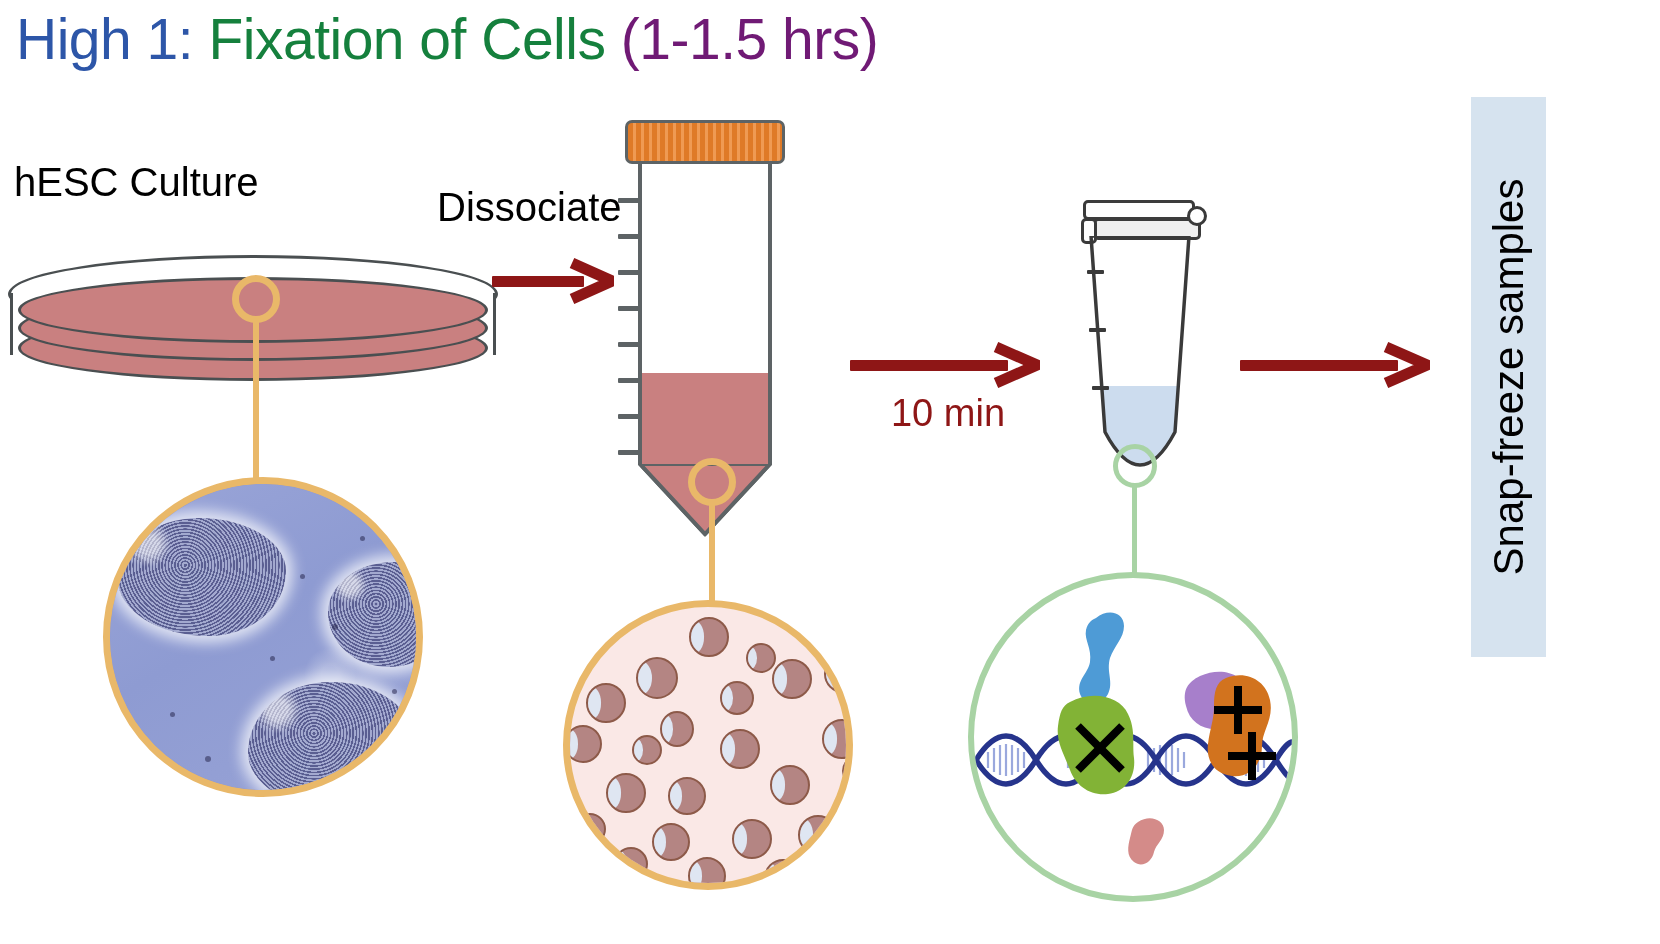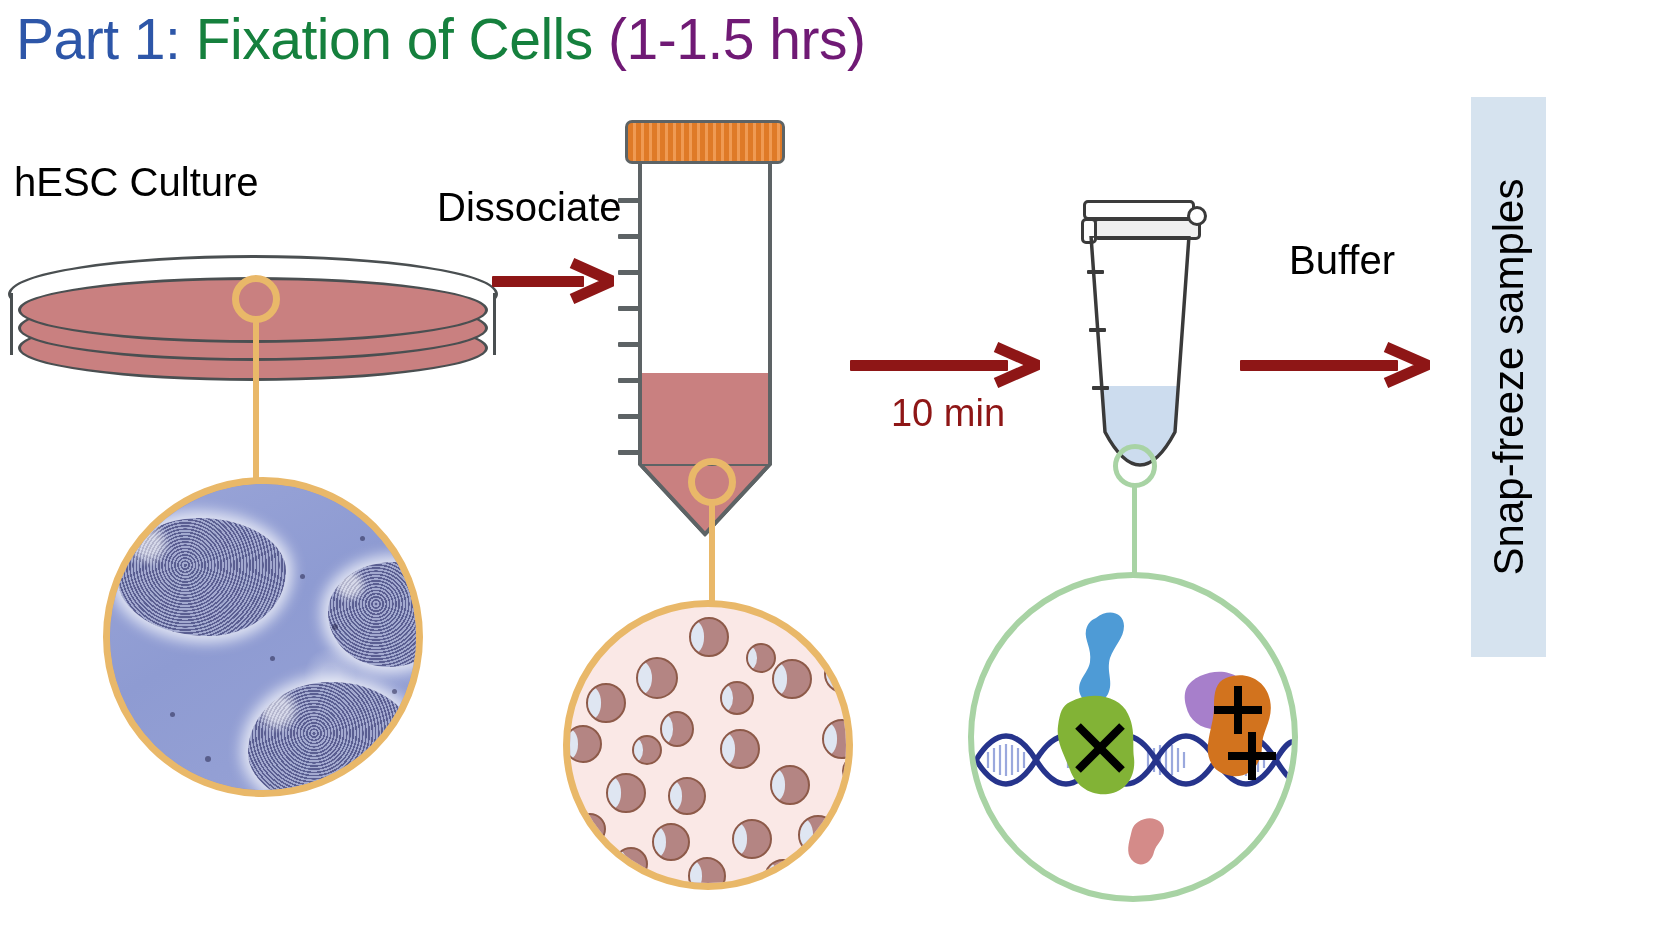--- a/index.html
+++ b/index.html
@@ -76,21 +76,21 @@
 
   
   #snap{left:1471px;top:97px;width:75px;height:560px;background:#d6e3ef;}
   #snaptxt{position:absolute;left:50%;top:50%;transform:translate(-50%,-50%) rotate(-90deg);
      white-space:nowrap;font-size:42px;color:#000;}
 </style>
 </head>
 <body>
 
 <div class="abs" id="title">
-  <span class="part">Part 1:</span><span class="mid"> Fixation of Cells </span><span class="dur">(1-1.5 hrs)</span>
+  <span class="part">High 1:</span><span class="mid"> Fixation of Cells </span><span class="dur">(1-1.5 hrs)</span>
 </div>
 
 <div class="abs steplabel" style="left:14px;top:160px;text-align:left;">hESC Culture</div>
 
 <div class="abs" id="dish">
 
   <div class="ell" style="left:0;top:0;width:490px;height:78px;border:3px solid #4a4f51;background:#fff;"></div>
 
   <div style="position:absolute;left:2px;top:38px;width:486px;height:62px;background:#fff;border-left:3px solid #4a4f51;border-right:3px solid #4a4f51;box-sizing:border-box;"></div>
 
@@ -332,21 +332,20 @@
       <line x1="264" y1="108" x2="264" y2="156"></line>
     </g>
     <g stroke="#000" stroke-width="8" stroke-linecap="butt">
       <line x1="254" y1="178" x2="302" y2="178"></line>
       <line x1="278" y1="154" x2="278" y2="202"></line>
     </g>
   </svg>
 </div>
 
 <div class="abs steplabel" style="left:1238px;top:238px;text-align:center;width:208px;">
-  <div>Buffer</div>
 </div>
 <div class="arrow" style="left:1240px;top:342px;width:190px;height:46px;">
   <div class="shaft" style="width:158px;"></div>
   <svg width="190" height="46" style="position:absolute;left:0;top:0;">
     <path d="M146 5 L187 23 L146 41" fill="none" stroke="#8e1616" stroke-width="11" stroke-linecap="butt" stroke-linejoin="miter"></path>
   </svg>
 </div>
 
 <div class="abs" id="snap">
   <div id="snaptxt">Snap-freeze samples</div>

